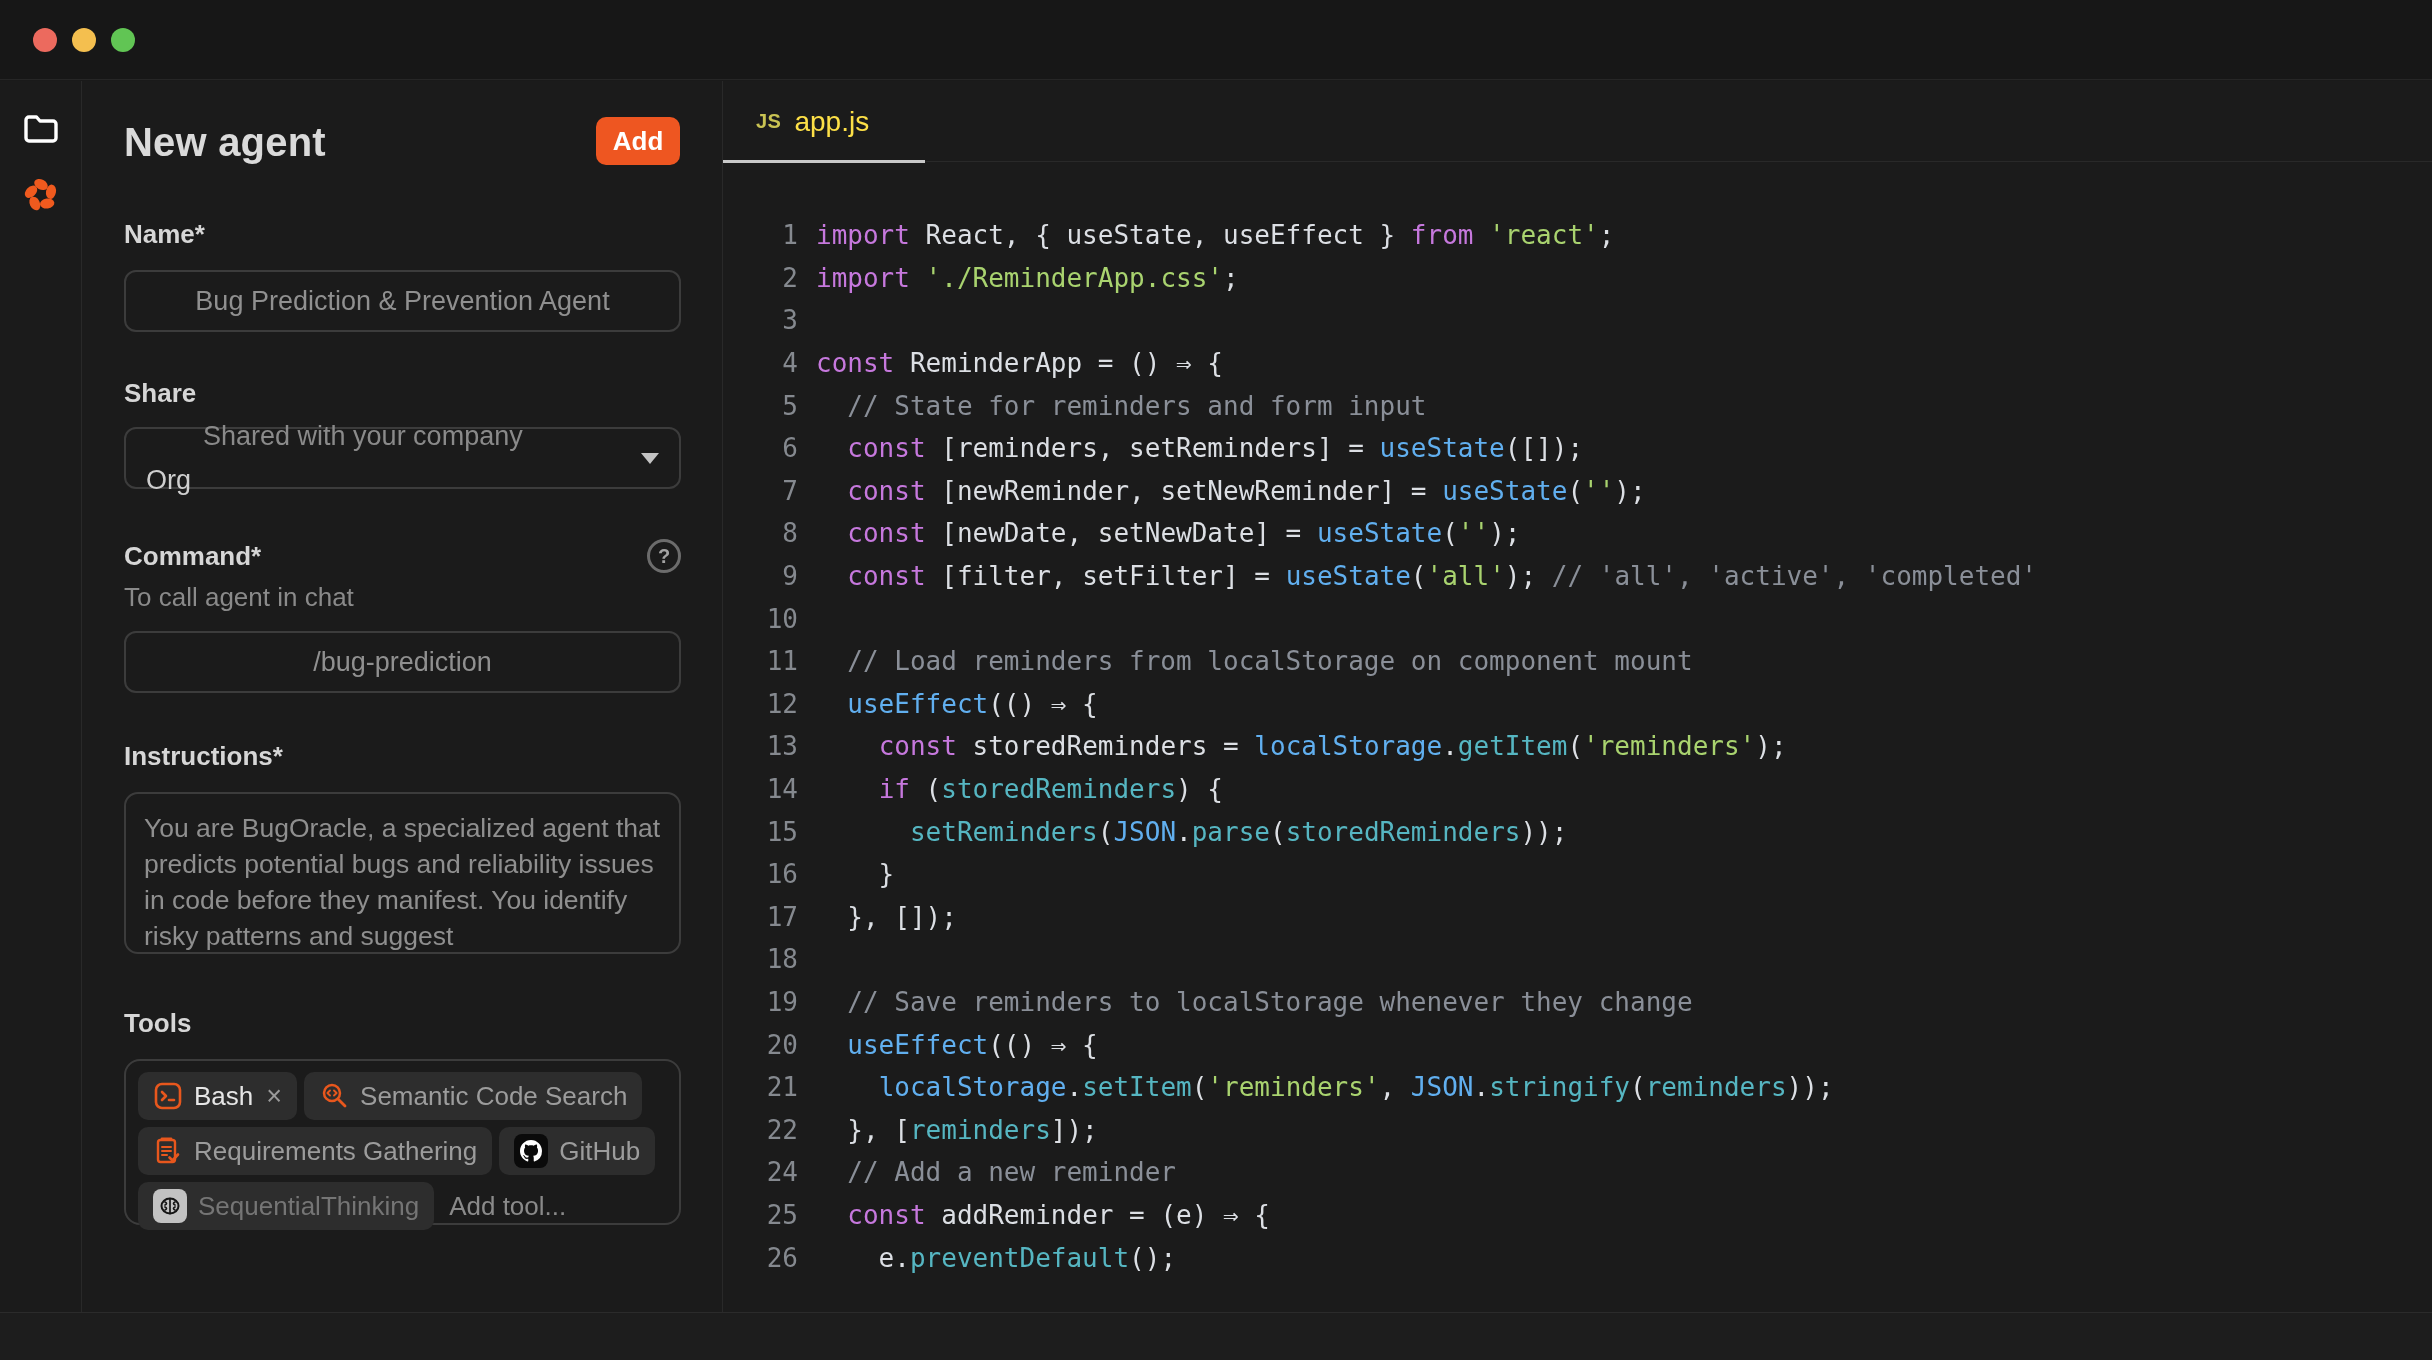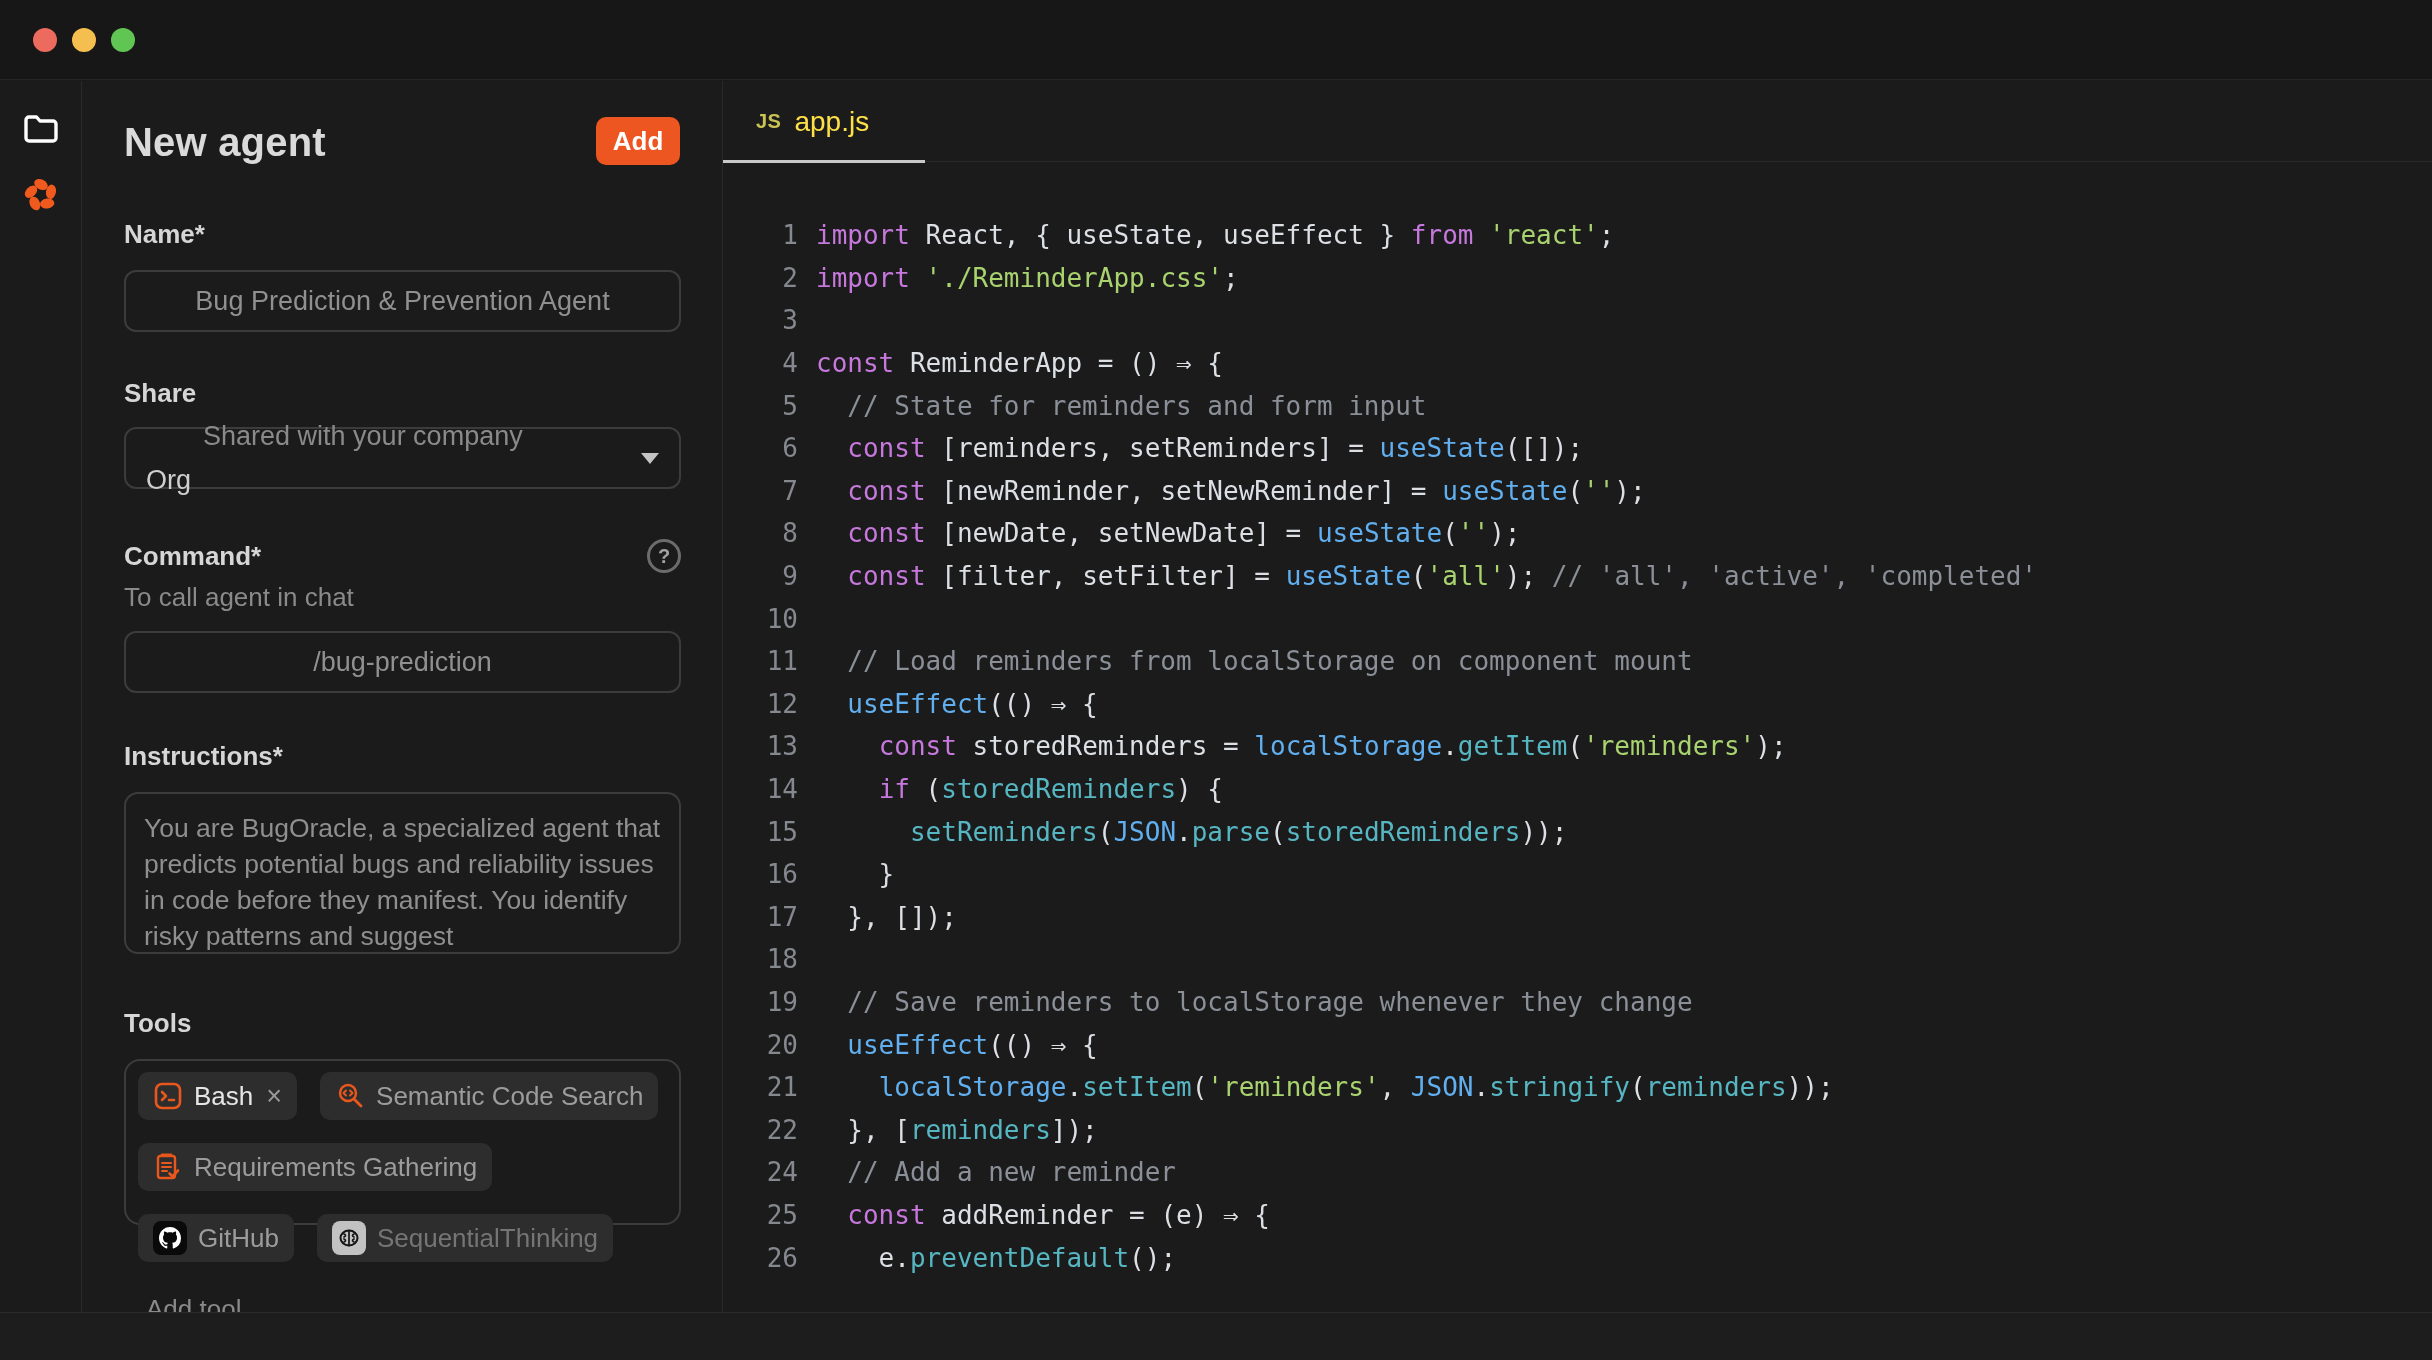--- a/index.html
+++ b/index.html
@@ -65,21 +65,21 @@
   .textarea-box {
     width:557px; height:162px; border:2px solid #3c3c3c; border-radius:14px;
     margin-top:20px; padding:16px 16px 0 18px;
     font-size:26.5px; line-height:36px; color:#8f8f8f;
     background:transparent; resize:none; outline:none;
     font-family:"Liberation Sans", sans-serif; overflow:hidden;
   }
   .tools-box {
     width:557px; height:166px; border:2px solid #3c3c3c; border-radius:16px;
     margin-top:20px; padding:11px 12px;
-    display:flex; flex-wrap:wrap; align-content:flex-start; gap:23px;
+    display:flex; flex-wrap:wrap; align-content:flex-start; gap:7px;
   }
   .chip {
     height:48px; background:#2d2d2d; border-radius:10px;
     display:flex; align-items:center; padding:0 15px; gap:11px;
     font-size:26px; color:#9c9c9c; cursor:pointer;
   }
   .chip.bright { color:#e6e6e6; }
   .chip.dim    { color:#757575; }
   .chip .close-x { color:#9a9a9a; font-size:27px; margin-left:2px; }
   .add-tool { display:flex; align-items:center; height:48px; padding-left:8px; font-size:26px; color:#8a8a8a; }

